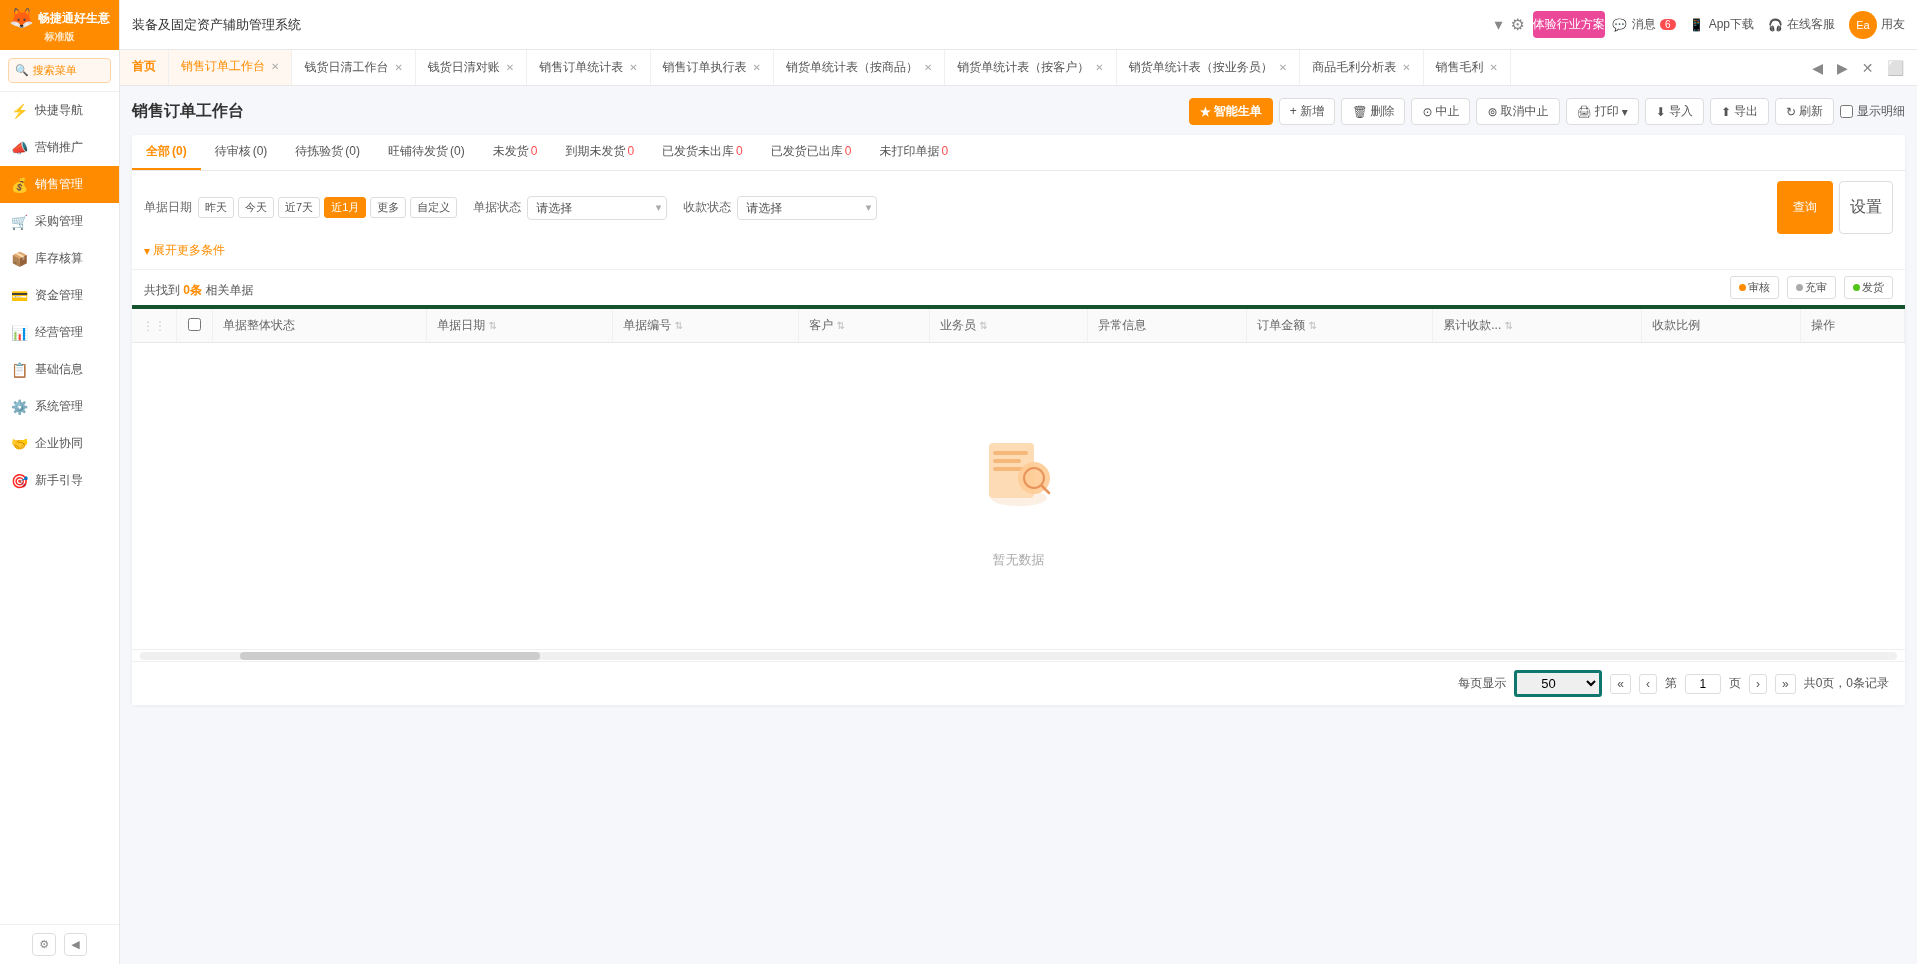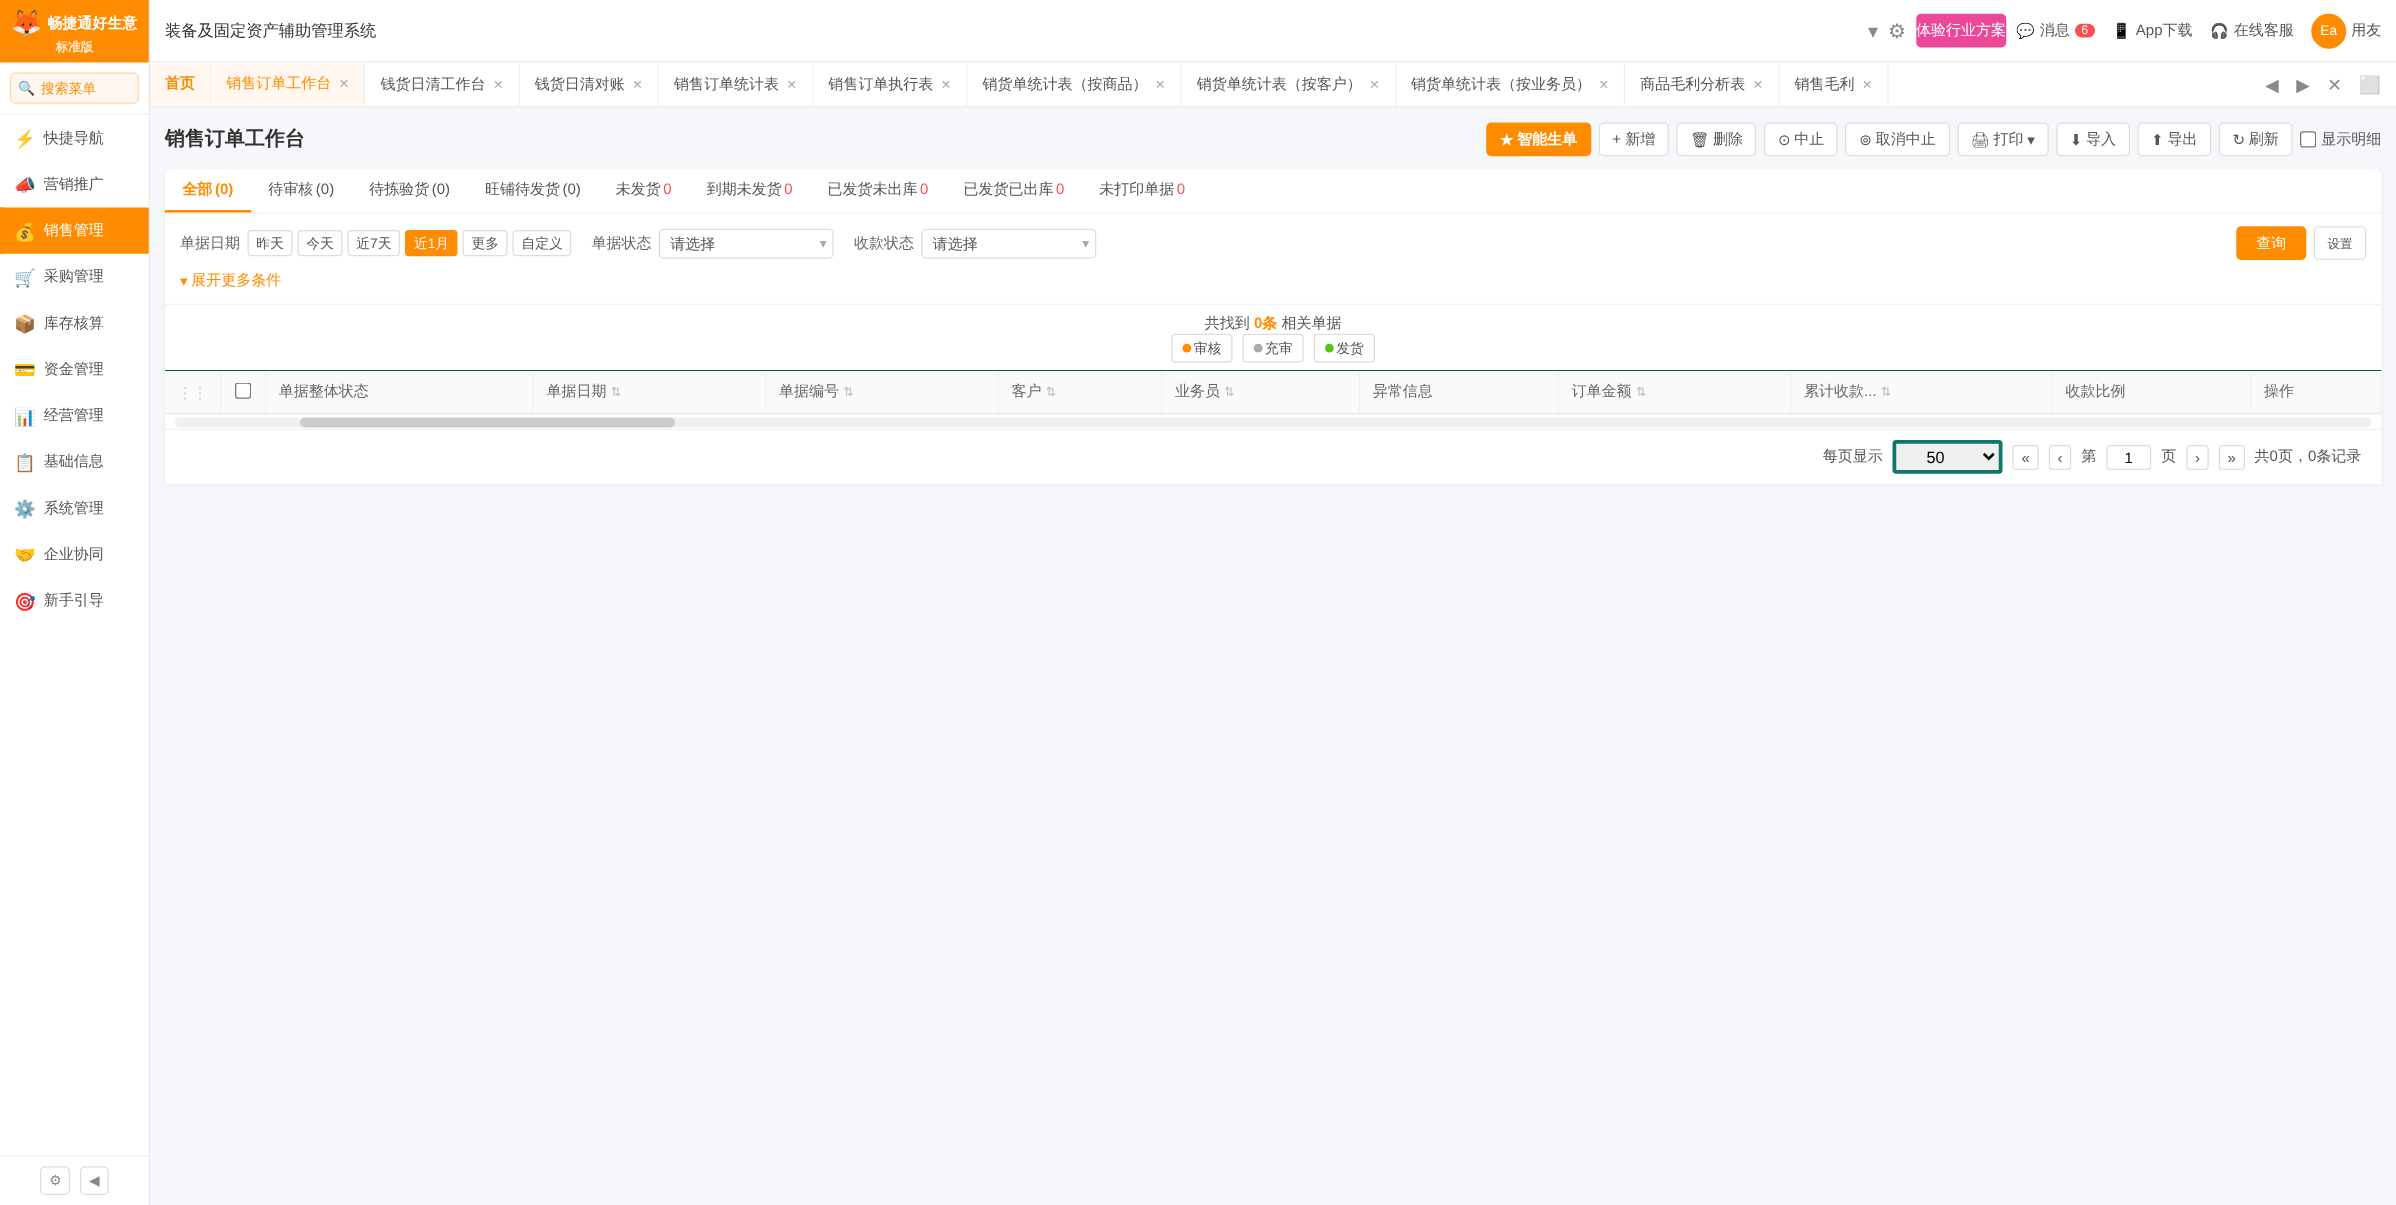--- a/index.html
+++ b/index.html
@@ -63,24 +63,24 @@
     .search-item { display: flex; align-items: center; gap: 6px; }
     .search-label { color: #666; font-size: 12px; white-space: nowrap; }
     .date-quick { display: flex; gap: 4px; }
     .date-quick-btn { padding: 2px 6px; border: 1px solid #ddd; border-radius: 3px; font-size: 11px; cursor: pointer; background: #fff; color: #555; }
     .date-quick-btn.active { background: #ff8c00; color: #fff; border-color: #ff8c00; }
     .select-input { border: 1px solid #ddd; border-radius: 4px; padding: 4px 24px 4px 8px; font-size: 12px; background: #fff; color: #555; min-width: 140px; appearance: none; cursor: pointer; }
     .select-wrapper { position: relative; display: inline-flex; align-items: center; }
     .select-wrapper::after { content: '▾'; position: absolute; right: 6px; color: #aaa; pointer-events: none; font-size: 11px; }
     .expand-btn { display: flex; align-items: center; gap: 3px; color: #ff8c00; font-size: 12px; cursor: pointer; border: none; background: none; }
     .btn-query { background: #ff8c00; color: #fff; border: none; border-radius: 4px; padding: 5px 16px; font-size: 12px; cursor: pointer; }
-    .btn-setting { background: #fff; color: #555; border: 1px solid #ddd; border-radius: 4px; padding: 5px 10px; font-size: 10px; cursor: pointer; }
-
-    
-    .results-bar { background: #fff; padding: 6px 12px; display: flex; align-items: center; justify-content: space-between; border-bottom: 1px solid #14532d; flex-direction: column; }
+    .btn-setting { background: #fff; color: #555; border: 1px solid #ddd; border-radius: 4px; padding: 15px 10px; font-size: 16px; cursor: pointer; }
+
+    
+    .results-bar { background: #fff; padding: 6px 12px; display: flex; align-items: flex-end; justify-content: space-between; border-bottom: 4px solid #14532d; }
     .results-actions { display: flex; gap: 8px; align-items: center; }
     .result-action-btn { padding: 3px 8px; border: 1px solid #ddd; border-radius: 3px; font-size: 11px; cursor: pointer; background: #fff; color: #555; display: flex; align-items: center; gap: 2px; }
     .result-action-btn .dot { width: 7px; height: 7px; border-radius: 50%; display: inline-block; }
     .dot-orange { background: #ff8c00; }
     .dot-gray { background: #aaa; }
     .dot-green { background: #52c41a; }
 
     
     .table-container { background: #fff; overflow: auto; }
     table { width: 100%; border-collapse: collapse; font-size: 12px; }
@@ -442,20 +442,35 @@
                 </th>
                 <th>
                   <span>操作</span>
                 </th>
               </tr>
             </thead>
             <tbody>
             </tbody>
           </table>
 
+          <div class="empty-state">
+            <div style="font-size:70px;color:#ffd5a8;margin-bottom:12px;">
+              <svg width="100" height="100" viewBox="0 0 100 100" xmlns="http://www.w3.org/2000/svg">
+                <ellipse cx="50" cy="75" rx="28" ry="8" fill="#fae0c8" opacity="0.5"></ellipse>
+                <rect x="20" y="20" width="45" height="55" rx="4" fill="#fddcb5"></rect>
+                <rect x="24" y="28" width="35" height="4" rx="2" fill="#f5b87a"></rect>
+                <rect x="24" y="36" width="28" height="4" rx="2" fill="#f5b87a"></rect>
+                <rect x="24" y="44" width="32" height="4" rx="2" fill="#f5b87a"></rect>
+                <circle cx="65" cy="55" r="16" fill="#ffcb94" opacity="0.9"></circle>
+                <circle cx="65" cy="55" r="10" fill="none" stroke="#e8935a" stroke-width="2"></circle>
+                <line x1="73" y1="63" x2="80" y2="70" stroke="#e8935a" stroke-width="2.5" stroke-linecap="round"></line>
+              </svg>
+            </div>
+            <span class="empty-text">暂无数据</span>
+          </div>
         </div>
 
         <div class="scrollbar-area">
           <div class="scrollbar-track">
             <div class="scrollbar-thumb"></div>
           </div>
         </div>
 
         <div class="pagination-bar">
           <span>每页显示</span>

